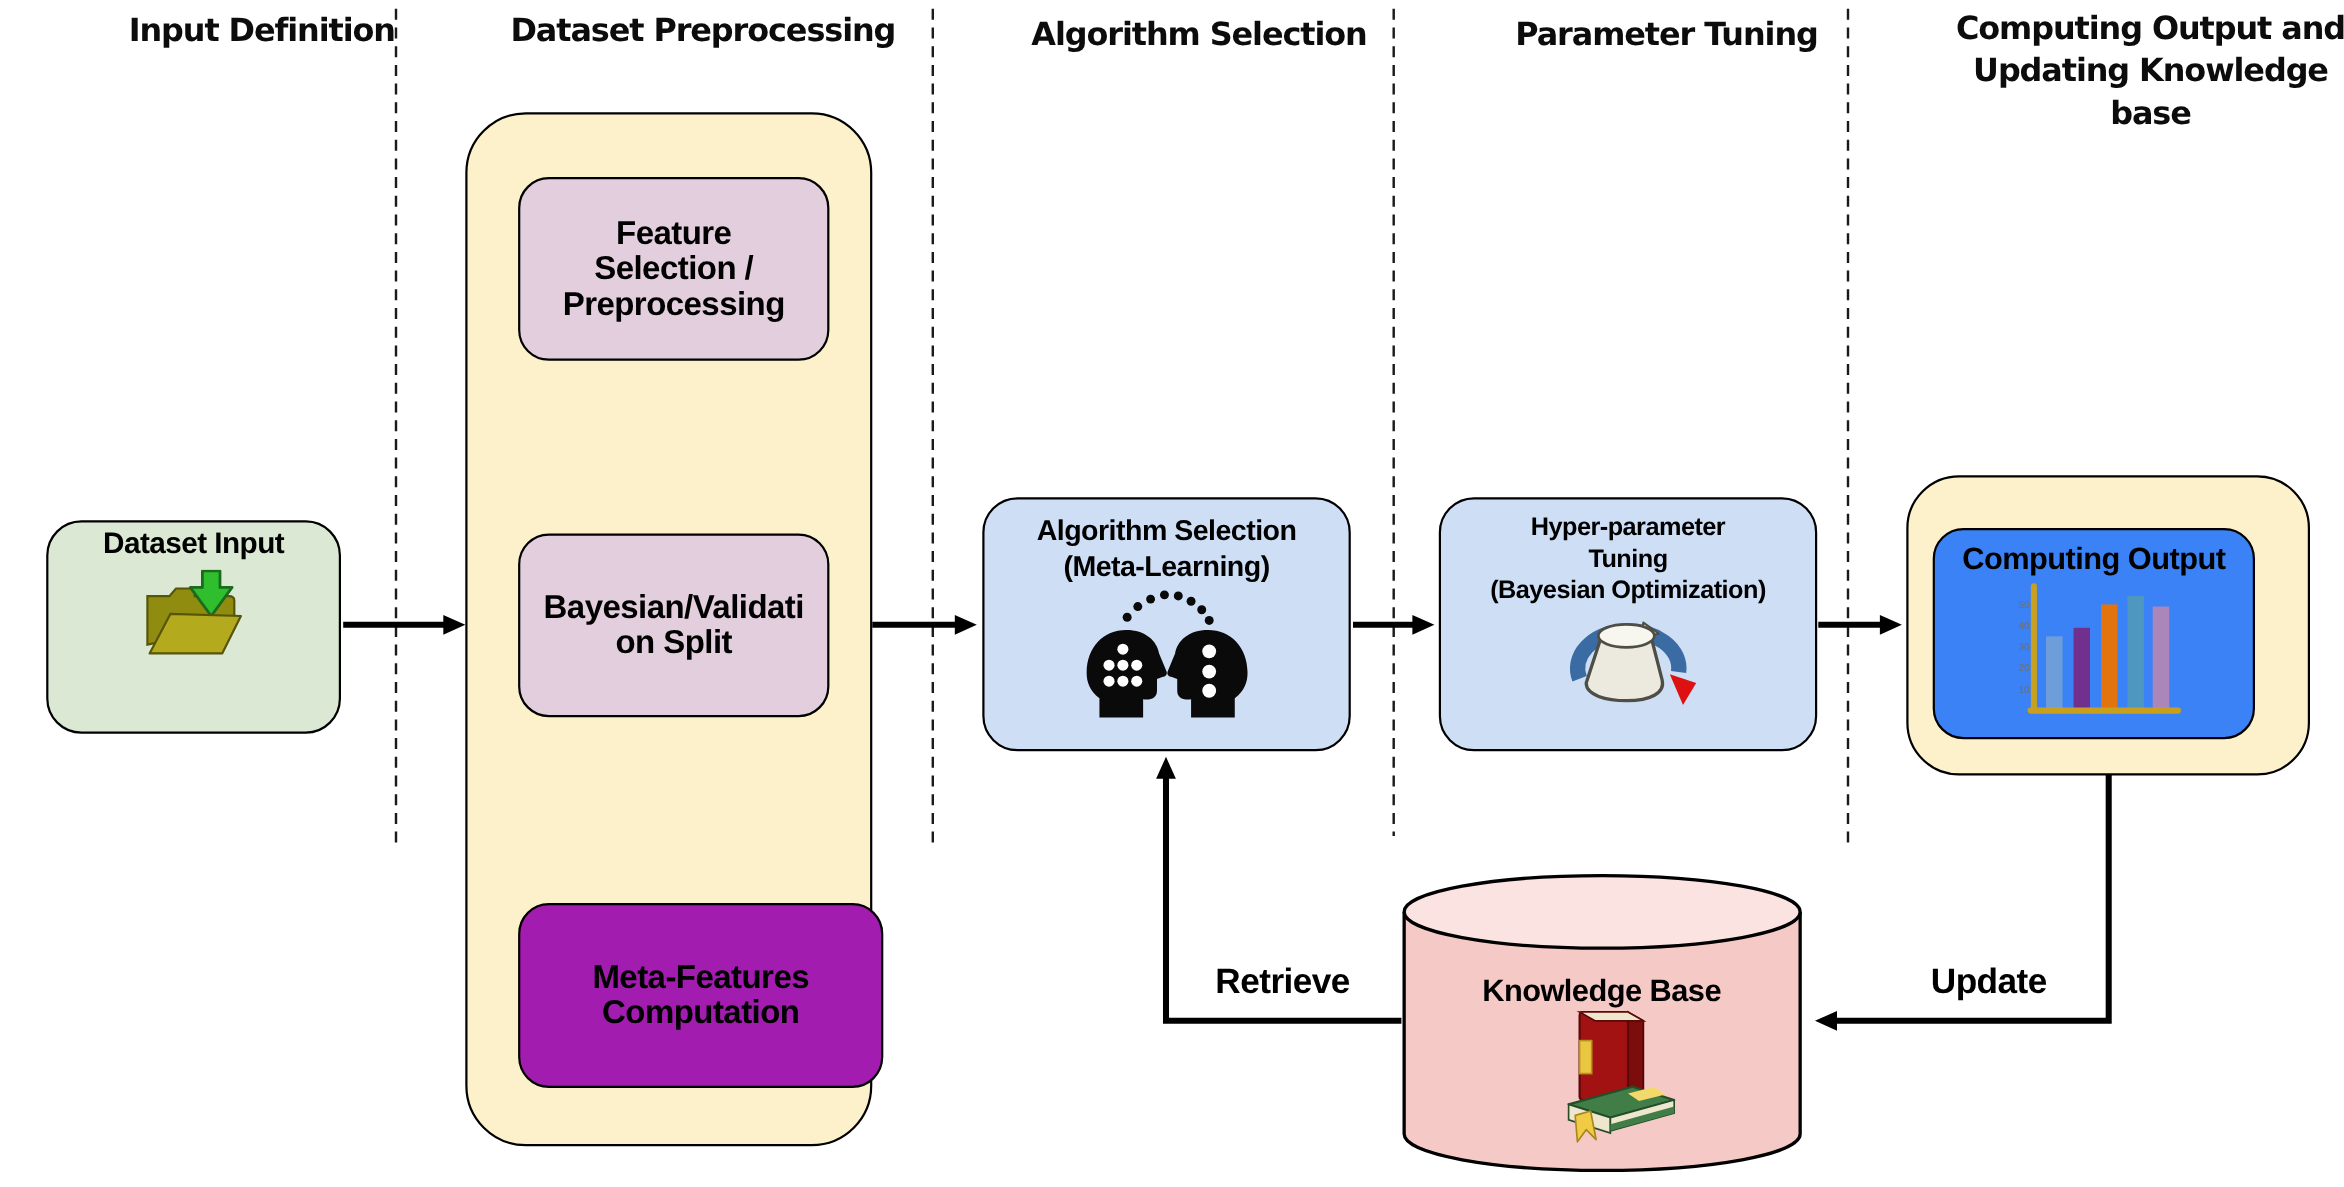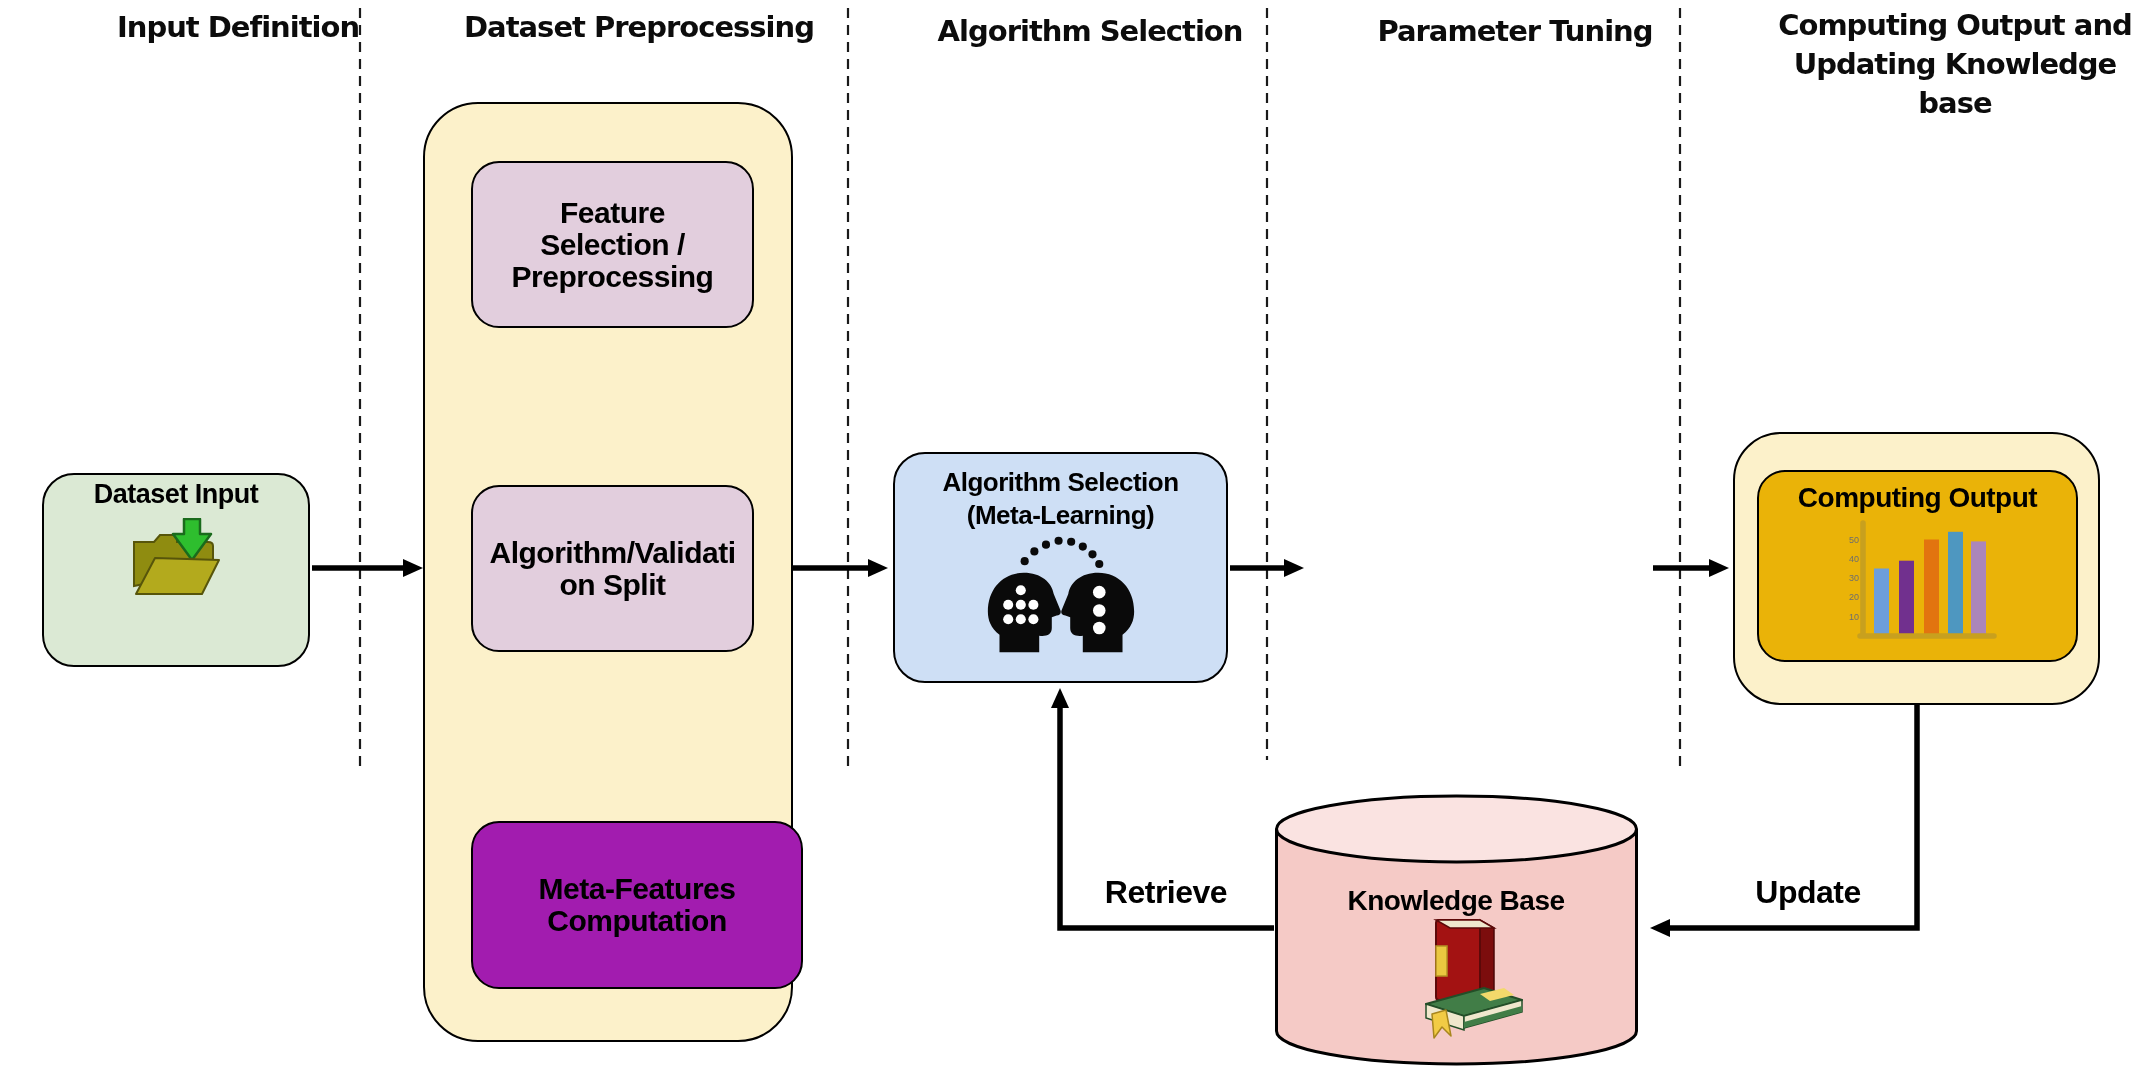--- a/index.html
+++ b/index.html
@@ -87,21 +87,21 @@
 
   <div class="node r28" style="left: 471px; top: 161px; width: 283px; height: 167px; justify-content: center; background-color: rgb(226, 206, 221);">
     <div class="lbl pink-lbl">
       <span>Feature</span>
       <span>Selection /</span>
       <span>Preprocessing</span>
     </div>
   </div>
   <div class="node r28" style="left: 471px; top: 485px; width: 283px; height: 167px; justify-content: center; background-color: rgb(226, 206, 221);">
     <div class="lbl pink-lbl">
-      <span>Algorithm/Validati</span>
+      <span>Bayesian/Validati</span>
       <span>on Split</span>
     </div>
   </div>
   <div class="node r28" style="left: 471px; top: 821px; width: 332px; height: 168px; justify-content: center; background-color: #a21caf;">
     <div class="lbl pink-lbl">
       <span>Meta-Features</span>
       <span>Computation</span>
     </div>
   </div>
 
@@ -144,23 +144,37 @@
           <circle cx="53" cy="88" r="5.2"></circle>
       </g>
       <g fill="#fff">
         <circle cx="121" cy="60" r="6.5"></circle>
           <circle cx="121" cy="79" r="6.5"></circle>
           <circle cx="121" cy="97" r="6.5"></circle>
       </g>
     </svg>
   </div>
 
+  <div class="node r32" style="left: 1308px; top: 452px; width: 344px; height: 231px; padding-top: 10px; background-color: rgb(206, 223, 245);">
+    <div class="lbl" style="font-size:23px;line-height:29px;">
+      <span>Hyper-parameter</span>
+      <span>Tuning</span>
+      <span>(Bayesian Optimization)</span>
+    </div>
+    <svg class="icon-svg" width="124" height="92" viewBox="0 0 124 92" style="margin-top:4px;">
+      <path d="M18,62 A46,34 0 1 1 108,56" stroke="#3A6CA3" stroke-width="14" fill="none"></path>
+      <polygon points="100,58 124,66 112,86" fill="#DD1111"></polygon>
+      <path d="M24,66 C24,77 42,82 61,82 C82,82 96,75 93,63 L83,24 C70,13 50,14 38,23 Z" fill="#ECEADF" stroke="#4E4E46" stroke-width="3" stroke-linejoin="round"></path>
+      <polygon points="76,11 90,21 74,25" fill="#F7F6EF" stroke="#4E4E46" stroke-width="2" stroke-linejoin="round"></polygon>
+      <ellipse cx="60.5" cy="23" rx="25.5" ry="10.5" fill="#F7F6EF" stroke="#4E4E46" stroke-width="2.5"></ellipse>
+    </svg>
+  </div>
 
   <div class="container-box r48" style="left: 1733px; top: 432px; width: 367px; height: 273px; background-color: rgb(252, 241, 202);"></div>
-  <div class="node r28" style="left: 1757px; top: 470px; width: 321px; height: 192px; padding-top: 10px; background-color: #eab308;">
+  <div class="node r28" style="left: 1757px; top: 480px; width: 293px; height: 192px; padding-top: 10px; background-color: #3b82f6;">
     <div class="lbl" style="font-size:28px;">Computing Output</div>
     <svg id="output-chart" class="icon-svg" width="158" height="124" viewBox="0 0 158 124" style="margin-top:3px;">
         <text x="20" y="102.7" text-anchor="end" class="tick-label">10</text>
         <text x="20" y="83.4" text-anchor="end" class="tick-label">20</text>
         <text x="20" y="64.1" text-anchor="end" class="tick-label">30</text>
         <text x="20" y="44.8" text-anchor="end" class="tick-label">40</text>
         <text x="20" y="25.5" text-anchor="end" class="tick-label">50</text>
         <rect x="35" y="51.5" width="15" height="67.5" fill="#6D9EDA"></rect>
         <rect x="60" y="43.7" width="15" height="75.3" fill="#71308E"></rect>
         <rect x="85" y="22.5" width="15" height="96.5" fill="#E2740F"></rect>

